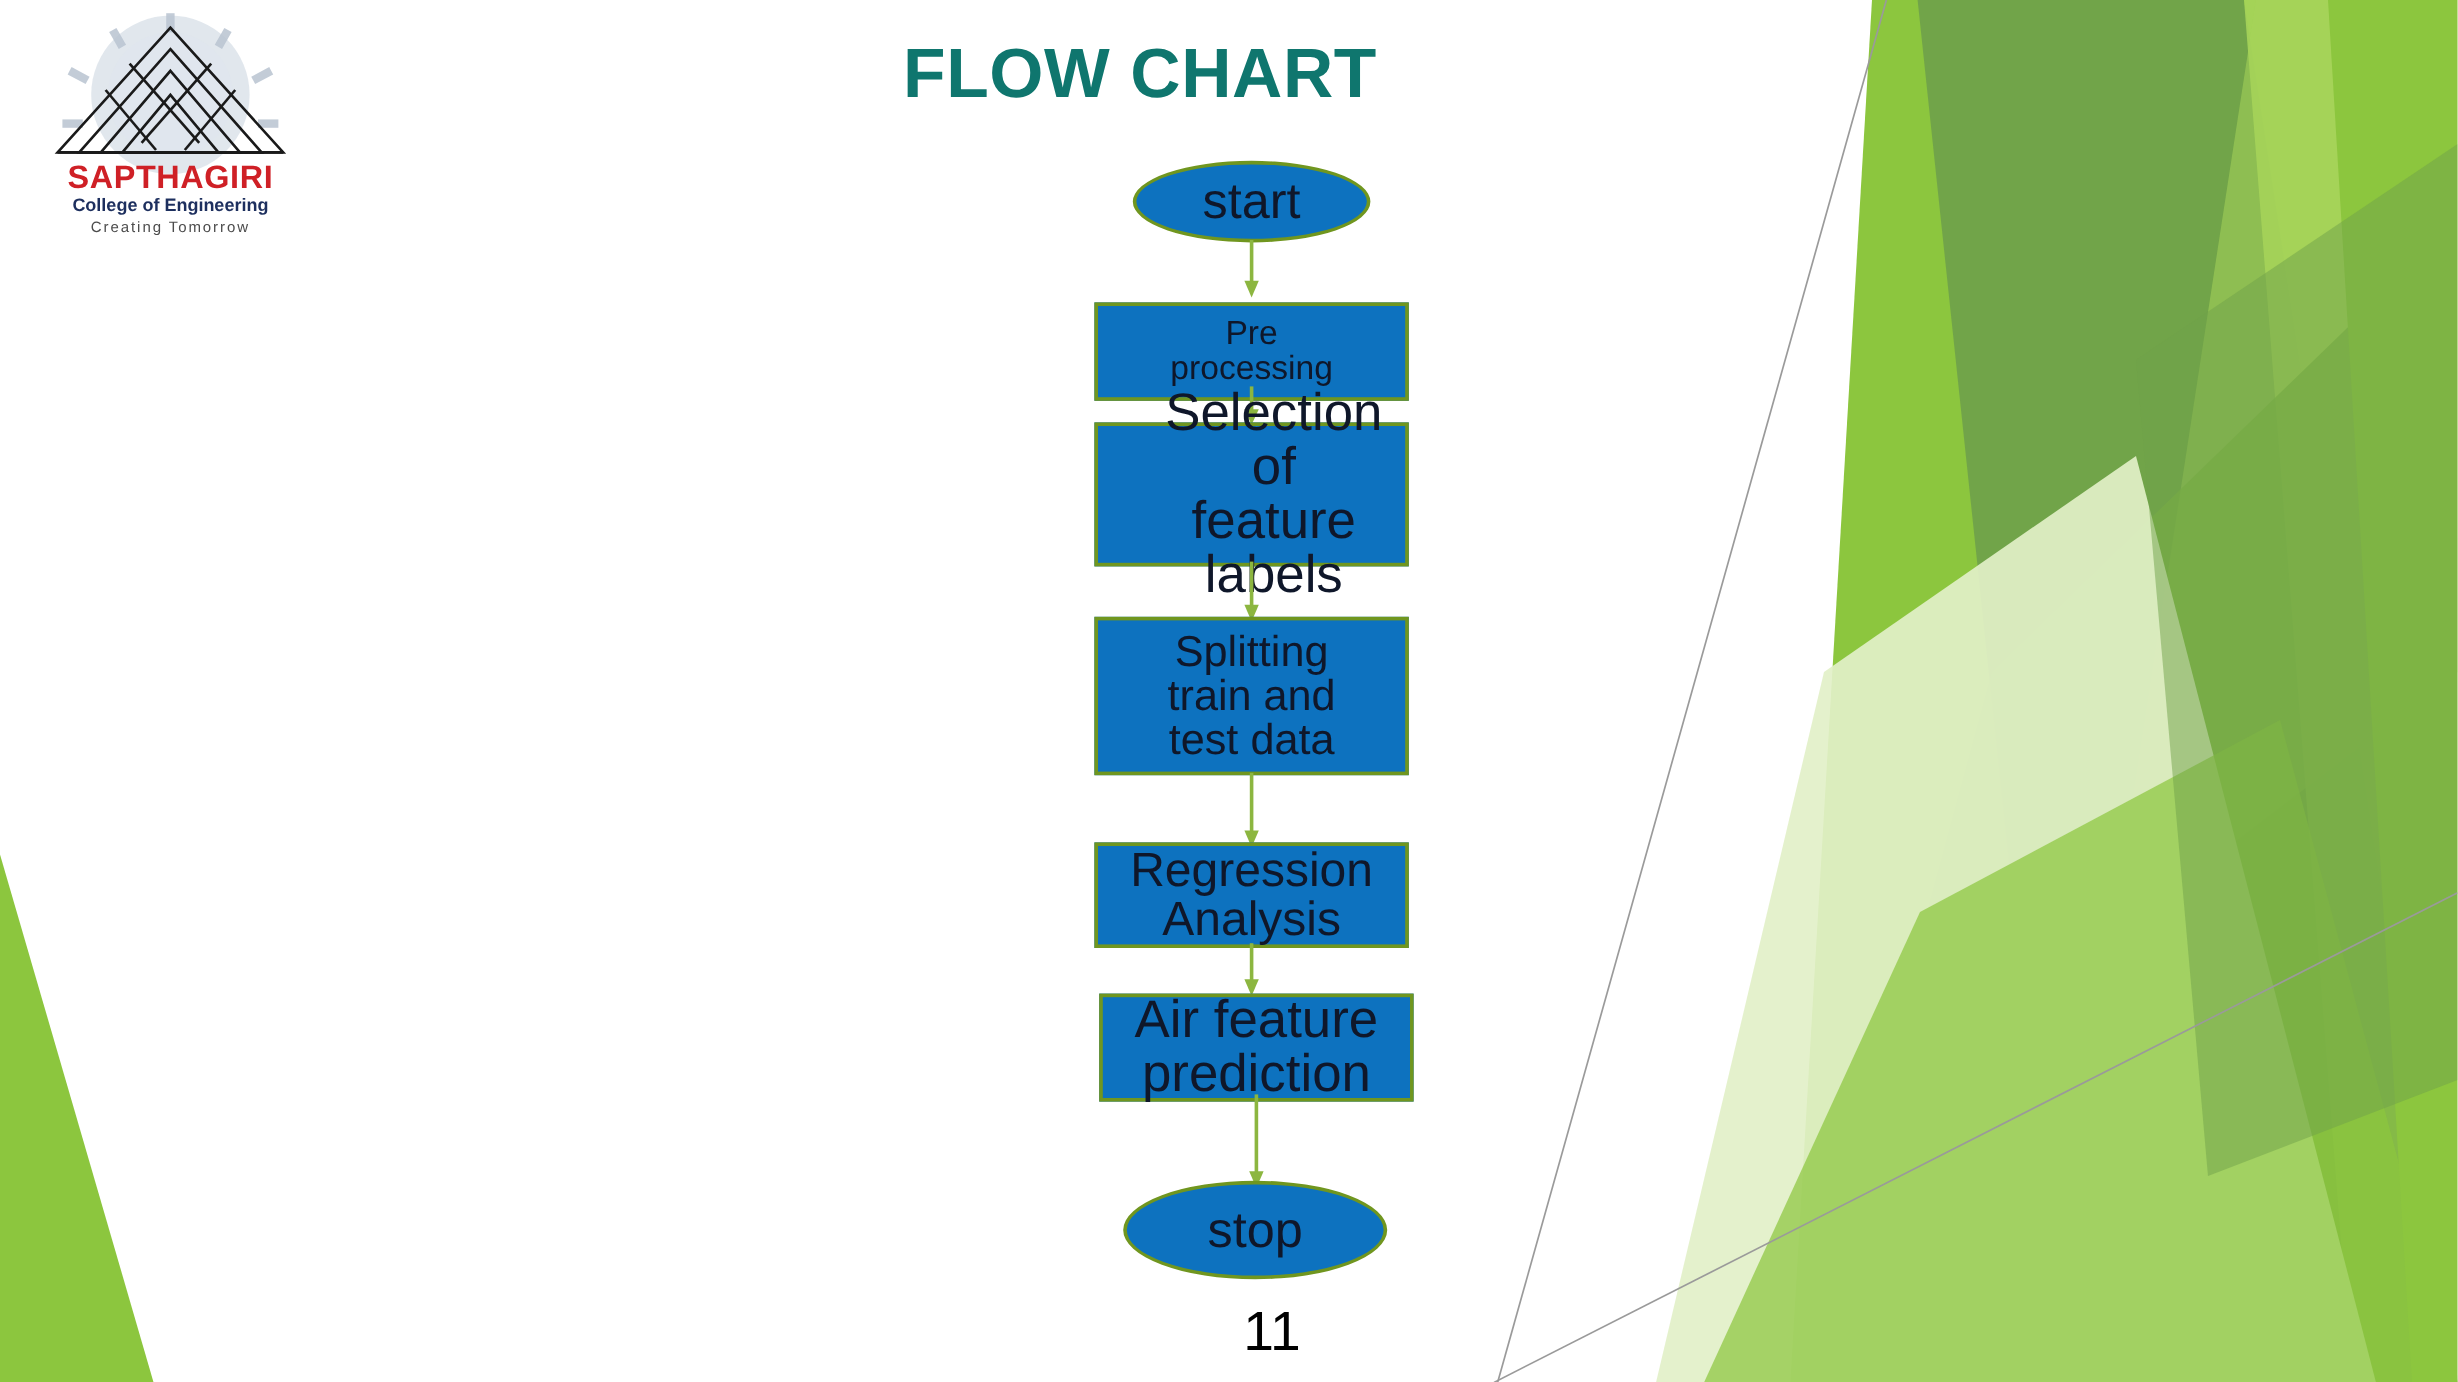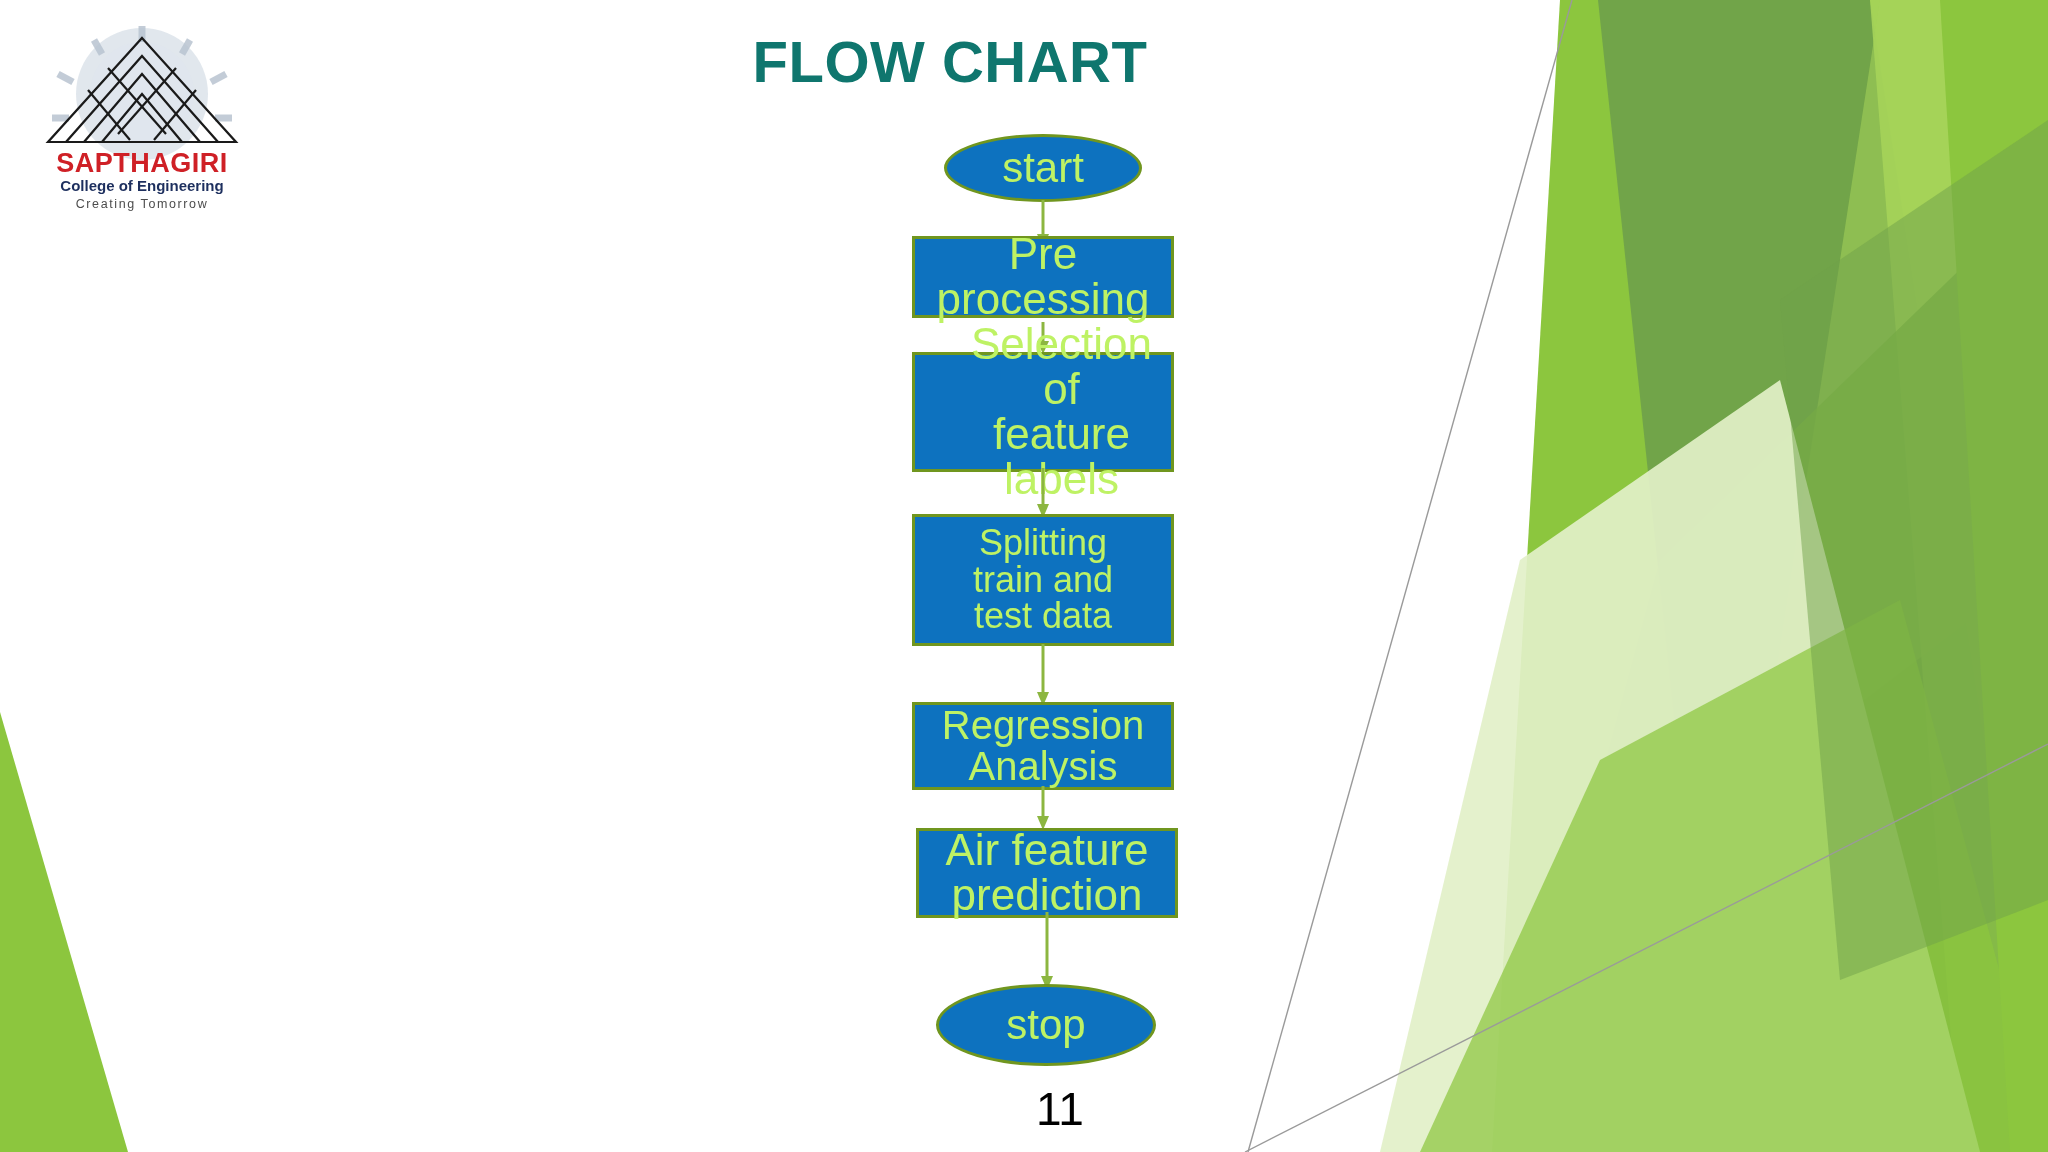--- a/index.html
+++ b/index.html
@@ -22,21 +22,21 @@
     inset: 0;
     width: 2048px;
     height: 1152px;
     pointer-events: none;
   }
 
   
   #logo {
     position: absolute;
     left: 32px;
-    top: 22px;
+    top: 7px;
     width: 220px;
     height: 190px;
   }
   #logo svg { display: block; }
 
   
   #page-title {
     position: absolute;
     left: 600px;
     top: 28px;
@@ -55,21 +55,21 @@
     left: 0;
     top: 0;
     width: 2048px;
     height: 1152px;
   }
   .node {
     position: absolute;
     box-sizing: border-box;
     background: #0d72bf;
     border: 3px solid #70961f;
-    color: #bef264;
+    color: #0f172a;
     display: flex;
     align-items: center;
     justify-content: center;
     text-align: center;
     line-height: 1.02;
     font-family: "Liberation Sans", sans-serif;
     font-size: 44px;
     overflow: visible;
     white-space: pre-line;
   }
@@ -160,21 +160,21 @@
       <span class="label">start</span>
     </div>
 
     <div class="arrow" style="left:1036px; top:200px; width:14px; height:48px;">
       <svg width="14" height="48">
           <line x1="7" y1="0" x2="7" y2="38" stroke="#8cb640" stroke-width="3"></line>
         <polygon points="7,48 1,34 13,34" fill="#8cb640"></polygon>
         </svg>
     </div>
 
-    <div class="node" style="left:912px; top:236px; width:262px; height:82px; font-size:44px;">
+    <div class="node" style="left:912px; top:252px; width:262px; height:82px; font-size:28px;">
       <span class="label">Pre
 processing</span>
     </div>
 
     <div class="arrow" style="left:1036px; top:322px; width:14px; height:32px;">
       <svg width="14" height="32">
           <line x1="7" y1="0" x2="7" y2="22" stroke="#8cb640" stroke-width="3"></line>
         <polygon points="7,32 1,19 13,19" fill="#8cb640"></polygon>
         </svg>
     </div>

